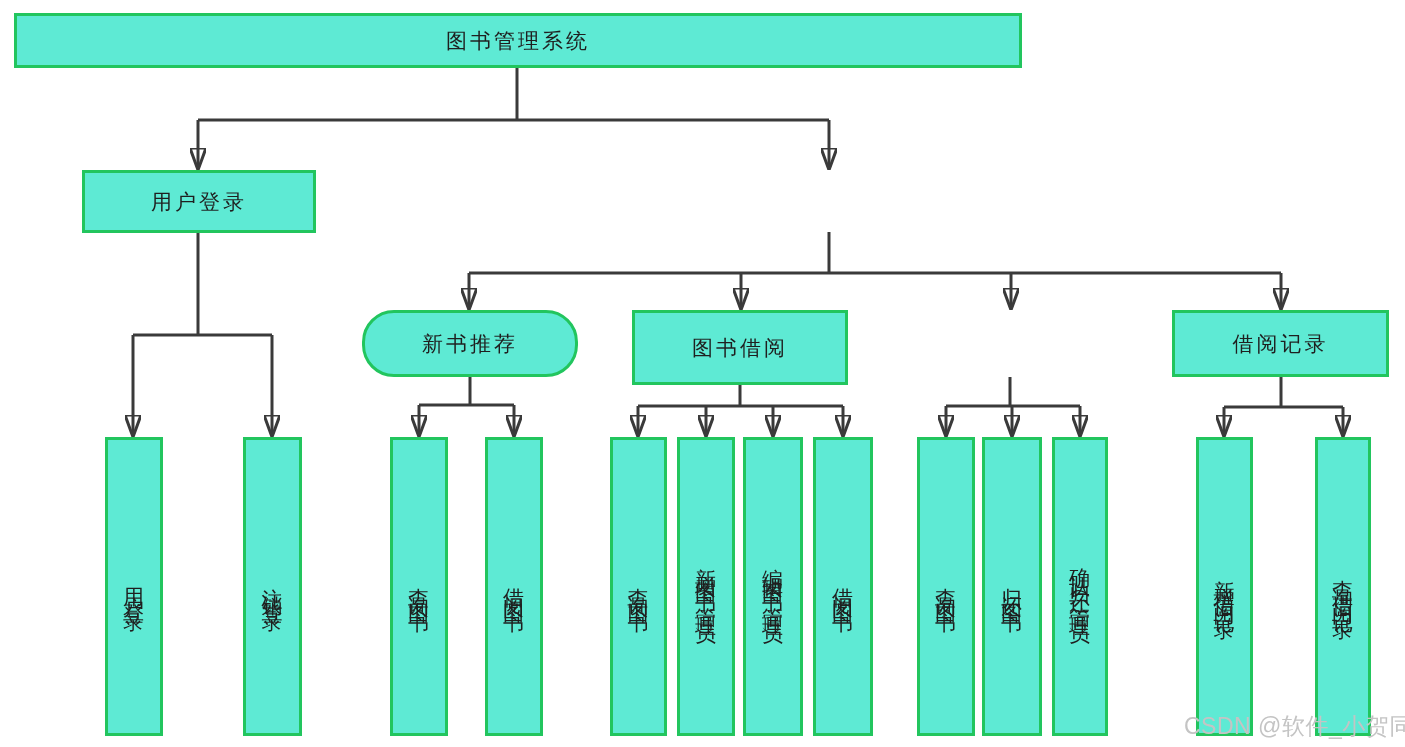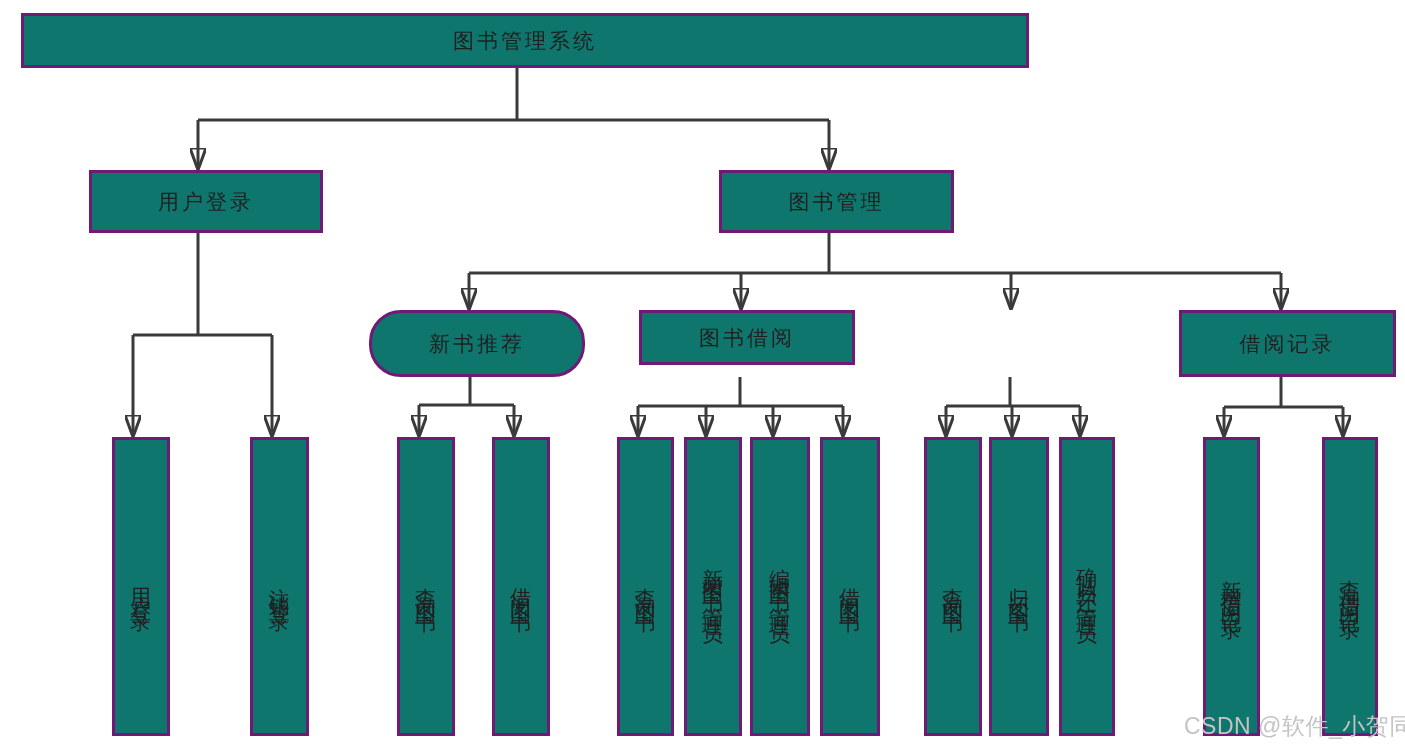--- a/index.html
+++ b/index.html
@@ -17,27 +17,26 @@
     pointer-events:none;
   }
   .connectors path{
     fill:none;
     stroke:#3a3a3a;
     stroke-width:3;
   }
   .box{
     position:absolute;
     box-sizing:border-box;
-    background:#0f766e;
-    border:3px solid #701a75;
+    background:#5eead4;
+    border:3px solid #22c55e;
     display:flex;
     align-items:center;
     justify-content:center;
     z-index:2;
-    margin-left:7px;
   }
   .box span{
     font-size:21px;
     letter-spacing:3px;
     white-space:nowrap;
     color:#1f1f1f;
   }
   .leaf span{
     writing-mode:vertical-rl;
     text-orientation:mixed;
@@ -97,28 +96,25 @@
     <path d="M1343 407 V436" marker-end="url(#arrow)"></path>
   </svg>
 
   <div class="box root" style="left:14px;top:13px;width:1008px;height:55px;">
     <span>图书管理系统</span>
   </div>
 
   <div class="box" style="left:82px;top:170px;width:234px;height:63px;">
     <span>用户登录</span>
   </div>
-  <div class="box" style="left:712px;top:170px;width:235px;height:63px;">
-    <span>图书管理</span>
-  </div>
 
   <div class="box" style="left:362px;top:310px;width:216px;height:67px;border-radius:32px;">
     <span>新书推荐</span>
   </div>
-  <div class="box" style="left:632px;top:310px;width:216px;height:55px;">
+  <div class="box" style="left:632px;top:310px;width:216px;height:75px;">
     <span>图书借阅</span>
   </div>
   <div class="box" style="left:1172px;top:310px;width:217px;height:67px;">
     <span>借阅记录</span>
   </div>
 
   <div class="box leaf" style="left:105px;top:437px;width:58px;height:299px;">
     <span>用户登录</span>
   </div>
   <div class="box leaf" style="left:243px;top:437px;width:59px;height:299px;">

